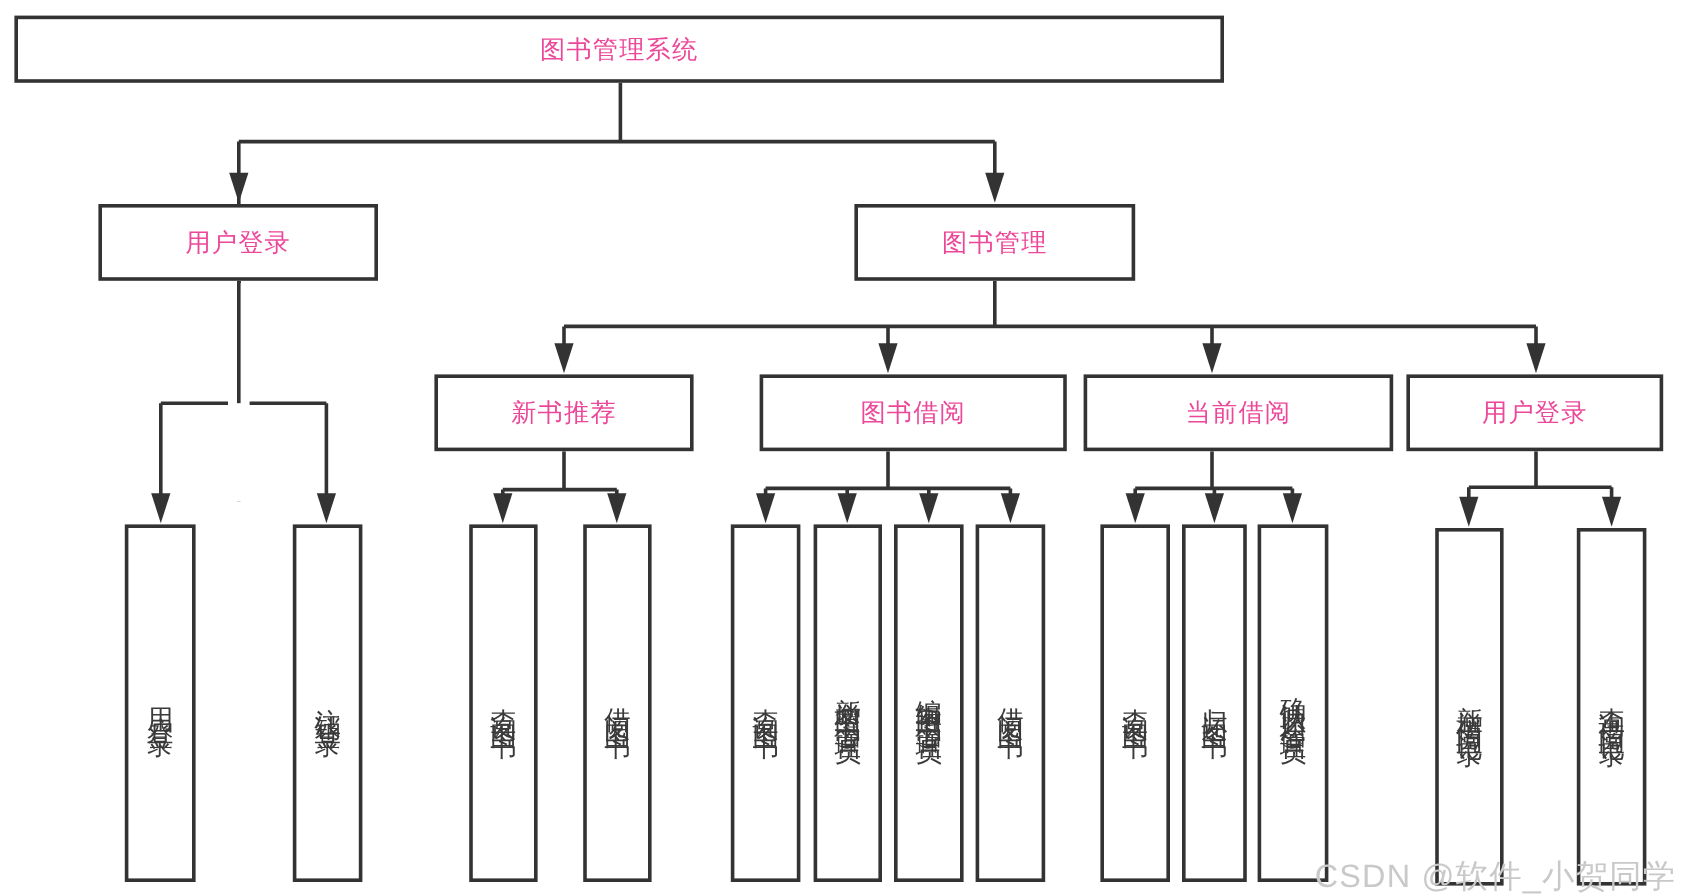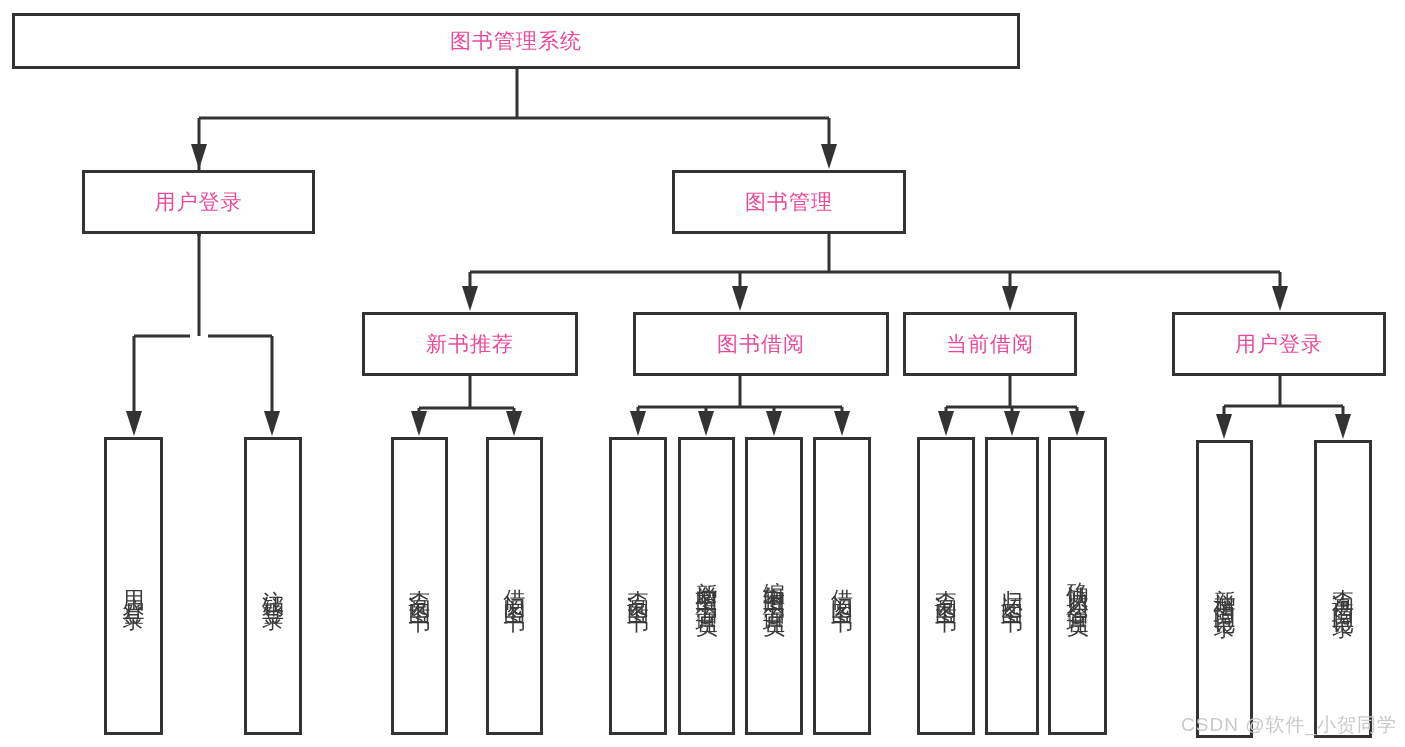--- a/index.html
+++ b/index.html
@@ -47,21 +47,21 @@
     writing-mode: vertical-rl;
     font-size: 22px;
     letter-spacing: 7px;
     color: #3a3a3a;
     z-index: 2;
   }
   .watermark {
     position: absolute;
     right: 8px;
     top: 712px;
-    font-size: 19px;
+    font-size: 27px;
     color: #c9c9c9;
     letter-spacing: 1px;
     z-index: 5;
     white-space: nowrap;
     margin-left: 20px;
   }
 </style>
 </head>
 <body>
 
@@ -106,25 +106,25 @@
       <polygon points="1004,411 1020,411 1012,436"></polygon>
       <polygon points="1069,411 1085,411 1077,436"></polygon>
       <polygon points="1216,414 1232,414 1224,439"></polygon>
       <polygon points="1335,414 1351,414 1343,439"></polygon>
     </g>
   </svg>
 
   <div class="hbox" style="left:12px; top:13px; width:1008px; height:56px;">图书管理系统</div>
 
   <div class="hbox" style="left:82px; top:170px; width:233px; height:64px;">用户登录</div>
-  <div class="hbox" style="left:672px; top:170px; width:234px; height:64px;">图书管理</div>
+  <div class="hbox" style="left:712px; top:170px; width:234px; height:64px;">图书管理</div>
 
   <div class="hbox" style="left:362px; top:312px; width:216px; height:64px;">新书推荐</div>
   <div class="hbox" style="left:633px; top:312px; width:256px; height:64px;">图书借阅</div>
-  <div class="hbox" style="left:903px; top:312px; width:174px; height:64px;">当前借阅</div>
+  <div class="hbox" style="left:903px; top:312px; width:258px; height:64px;">当前借阅</div>
   <div class="hbox" style="left:1172px; top:312px; width:214px; height:64px;">用户登录</div>
 
   <div class="vbox" style="left:104px; top:437px; width:59px; height:298px;">用户登录</div>
   <div class="vbox" style="left:244px; top:437px; width:58px; height:298px;">注销登录</div>
 
   <div class="vbox" style="left:391px; top:437px; width:57px; height:298px;">查询图书</div>
   <div class="vbox" style="left:486px; top:437px; width:57px; height:298px;">借阅图书</div>
 
   <div class="vbox" style="left:609px; top:437px; width:58px; height:298px;">查询图书</div>
   <div class="vbox" style="left:678px; top:437px; width:57px; height:298px; letter-spacing:5px;">新增图书（管理员）</div>

